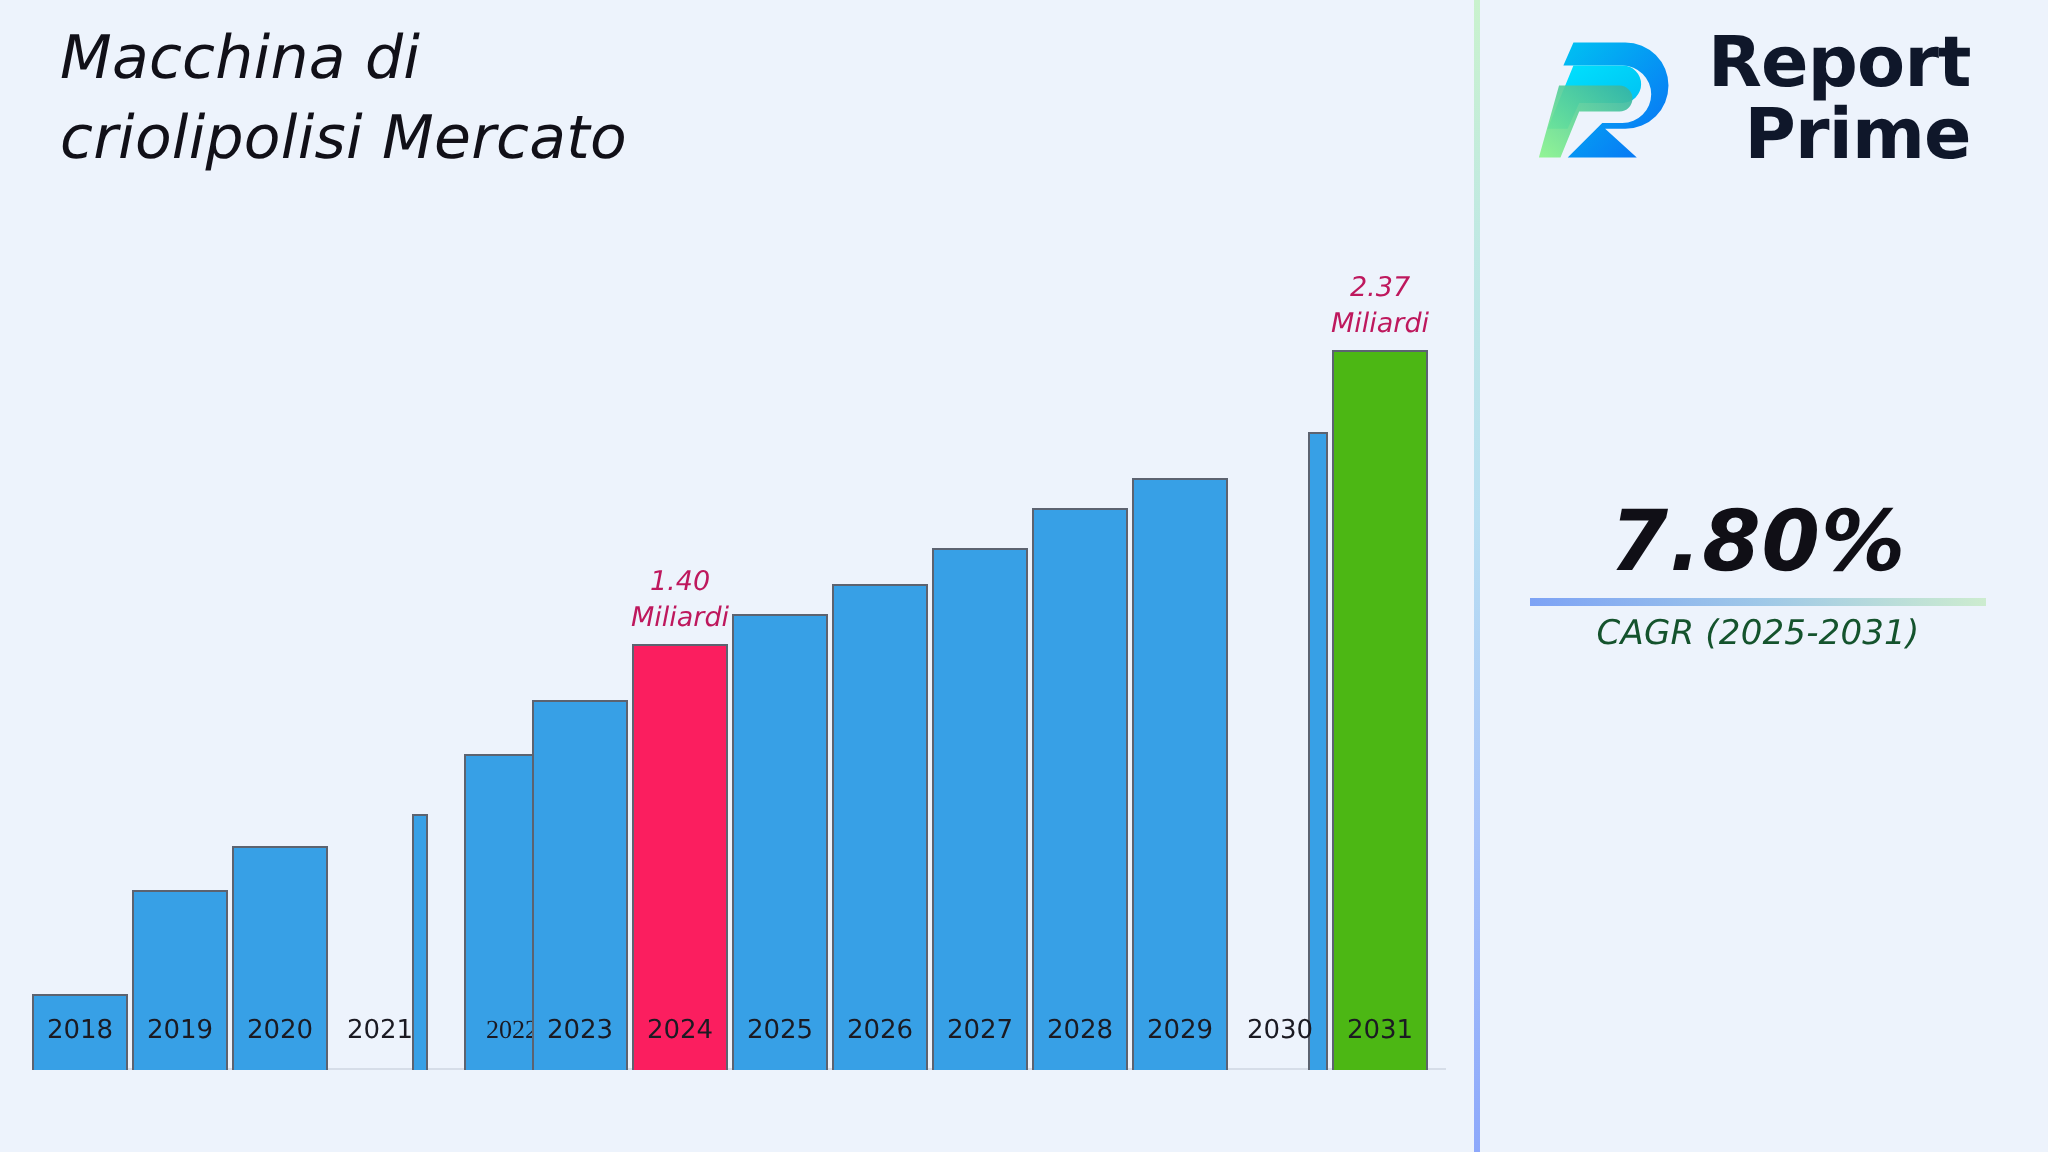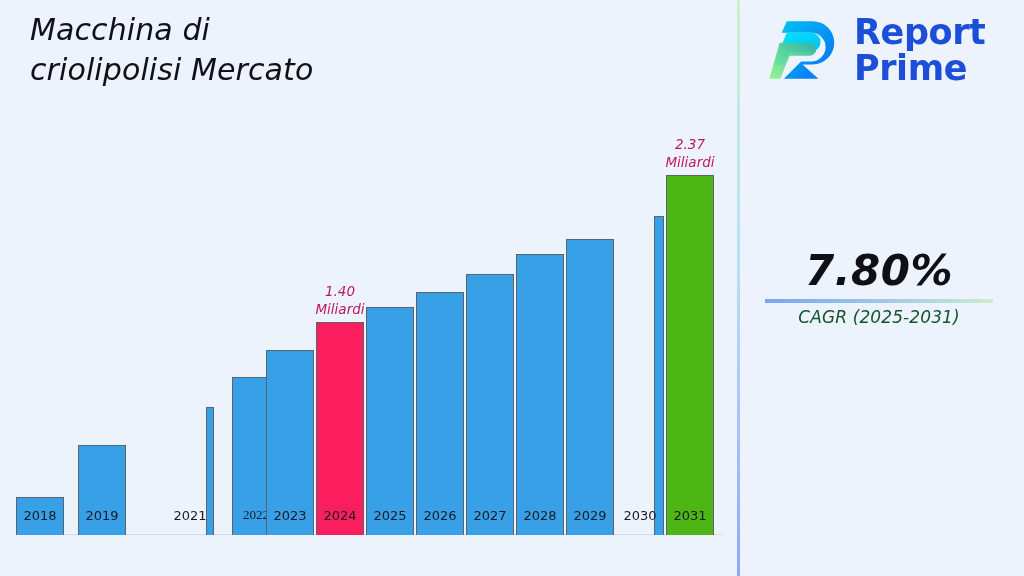--- a/index.html
+++ b/index.html
@@ -77,23 +77,24 @@
 
   #logo-wrap {
     position:absolute; left:28px; top:14px;
     display:flex; align-items:center; gap:14px;
   }
   #logo-mark { width:72px; height:72px; flex:none; }
   #logo-text {
     font-family:"DejaVu Sans", sans-serif;
     font-weight:bold;
     font-size:35px; line-height:1.03;
-    color:#1d4ed8;
+    color:#0f172a;
     letter-spacing:-.4px;
     white-space:pre-line;
+    text-align:right;
   }
 
   #cagr-block {
     position:absolute; left:0; right:6px; top:248px;
     text-align:center;
   }
   #cagr-value {
     font-style:italic; font-weight:700;
     font-size:42px; line-height:1.1;
     color:#100f16;
@@ -121,23 +122,27 @@
     <h1 id="page-title">Macchina di
 criolipolisi Mercato</h1>
 
     <div id="plot">
       <div id="baseline"></div>
 
     <div class="bar-slot" style="left: 16px; width: 48px; height: 38px;">
           <div class="bar blue" style="height: 100%;"></div>
           <div class="tick-label">2018</div>
         </div>
-        <div class="bar-slot" style="left: 78px; width: 48px; height: 90px;">
+        <div class="bar-slot" style="left: 66px; width: 48px; height: 90px;">
           <div class="bar blue" style="height: 100%;"></div>
           <div class="tick-label">2019</div>
+        </div>
+        <div class="bar-slot" style="left: 116px; width: 48px; height: 112px;">
+          <div class="bar blue" style="height: 100%;"></div>
+          <div class="tick-label">2020</div>
         </div>
         <div class="bar-slot" style="left: 166px; width: 48px; height: 128px; padding-left: 40px;">
           <div class="bar blue" style="height: 100%;"></div>
           <div class="tick-label">2021</div>
         </div>
         <div class="bar-slot" style="left: 232px; width: 48px; height: 158px; font-family: Liberation Serif, serif;">
           <div class="bar blue" style="height: 100%;"></div>
           <div class="tick-label">2022</div>
         </div>
         <div class="bar-slot" style="left: 266px; width: 48px; height: 185px;">

